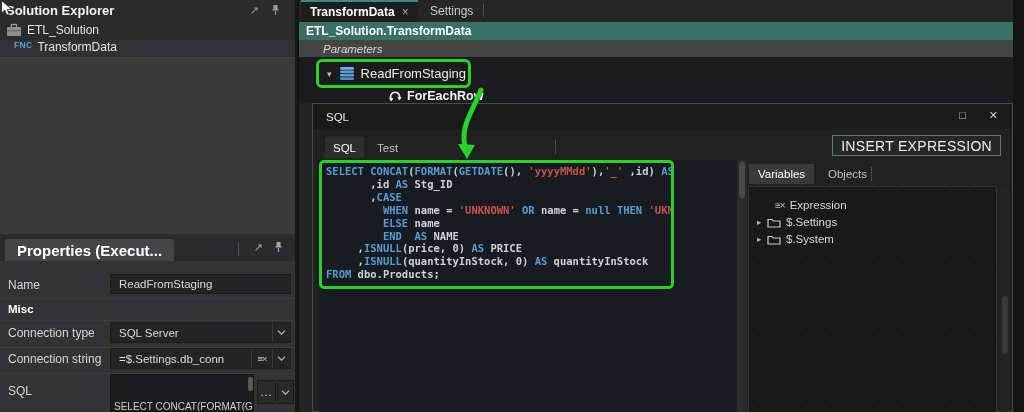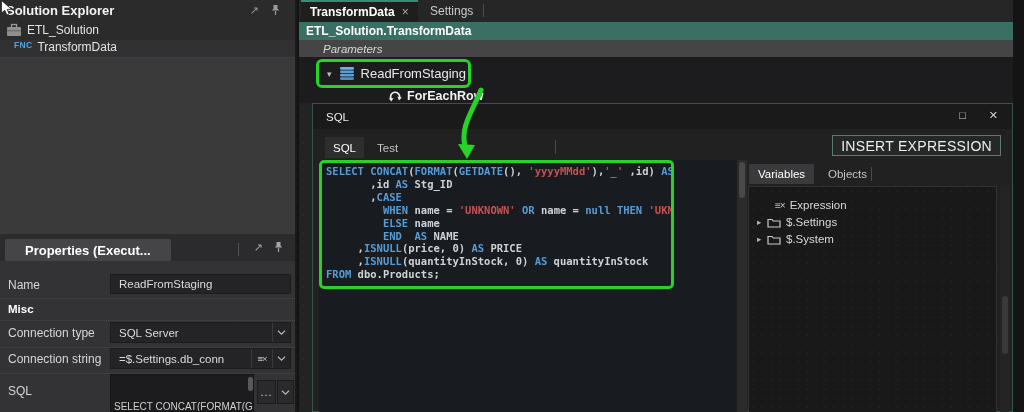--- a/index.html
+++ b/index.html
@@ -17,21 +17,21 @@
   .se-pin { position:absolute; right:14px; top:4px; }
   .se-row { position:absolute; left:0; right:0; height:17px; display:flex; align-items:flex-start; font-size:12px; color:#e3e3e3; }
   .se-row.r1 { top:23px; padding-left:6px; }
   .se-row.r2 { top:40px; padding-left:14px; background:#313134; }
   .fnc-badge { font-size:8.5px; font-weight:bold; color:#4FA3DC; margin-right:5px; letter-spacing:.3px; }
   .se-divider { position:absolute; top:57px; left:0; right:0; height:1px; background:#3e3e3e; }
   .se-empty { position:absolute; top:58px; left:0; right:0; height:176px; background:#3a3a3a; }
   
   .props { position:absolute; top:234px; bottom:0; left:0; right:0; background:#333335; font-size:12px; }
   .props-tabs { position:absolute; top:0; left:0; right:0; height:27px; background:#2b2b2d; }
-  .ptab { position:absolute; top:5px; height:22px; display:flex; align-items:center; padding:0 20px; font-size:13px; color:#d3d3d3; }
+  .ptab { position:absolute; top:5px; height:22px; display:flex; align-items:center; padding:0 12px; font-size:15px; color:#d3d3d3; }
   .ptab.active { left:5px; background:#454547; color:#fff; font-weight:bold; border-radius:2px 2px 0 0; }
   .ptab.def { left:122px; }
   .ptab-sep { position:absolute; left:238px; top:9px; width:1px; height:13px; background:#555; }
   .props-popout { position:absolute; right:32px; top:7px; font-size:11px; color:#a5a5a5; }
   .props-pin { position:absolute; right:11px; top:7px; }
   .prop-label { position:absolute; left:8px; color:#d6d6d6; }
   .prop-input { position:absolute; left:110px; width:181px; height:20px; background:#242426; border:1px solid #1c1c1c; color:#dadada; font-size:11.5px; display:flex; align-items:center; padding-left:8px; }
   .dotline { position:absolute; left:0; right:0; border-top:1px dotted #484848; }
   .chev-seg { position:absolute; right:0; top:0; bottom:0; width:18px; border-left:1px solid #3a3a3c; display:flex; align-items:center; justify-content:center; }
   .ex-seg { position:absolute; right:18px; top:0; bottom:0; width:21px; border-left:1px solid #3a3a3c; display:flex; align-items:center; justify-content:center; font-size:9.5px; color:#b9c2cc; letter-spacing:-1px; }

